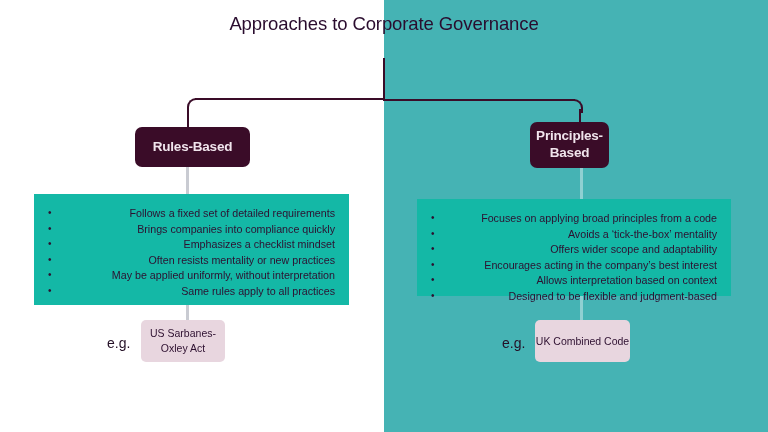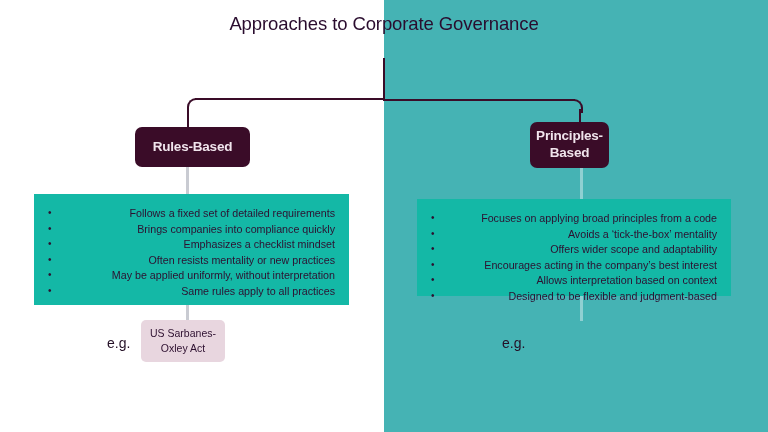--- a/index.html
+++ b/index.html
@@ -205,14 +205,15 @@
     </ul>
   </div>
 
   <div class="connector-light" style="left:186px; top:305px; height:16px;"></div>
   <div class="connector-light on-teal" style="left:580px; top:296px; height:25px;"></div>
 
   <div id="eg-label-left" class="eg-label">e.g.</div>
   <div id="eg-label-right" class="eg-label">e.g.</div>
 
   <div id="eg-box-left" class="eg-box">US Sarbanes-Oxley Act</div>
+  <div id="eg-box-right" class="eg-box">UK Combined Code</div>
 
 </div>
 
 </body></html>

